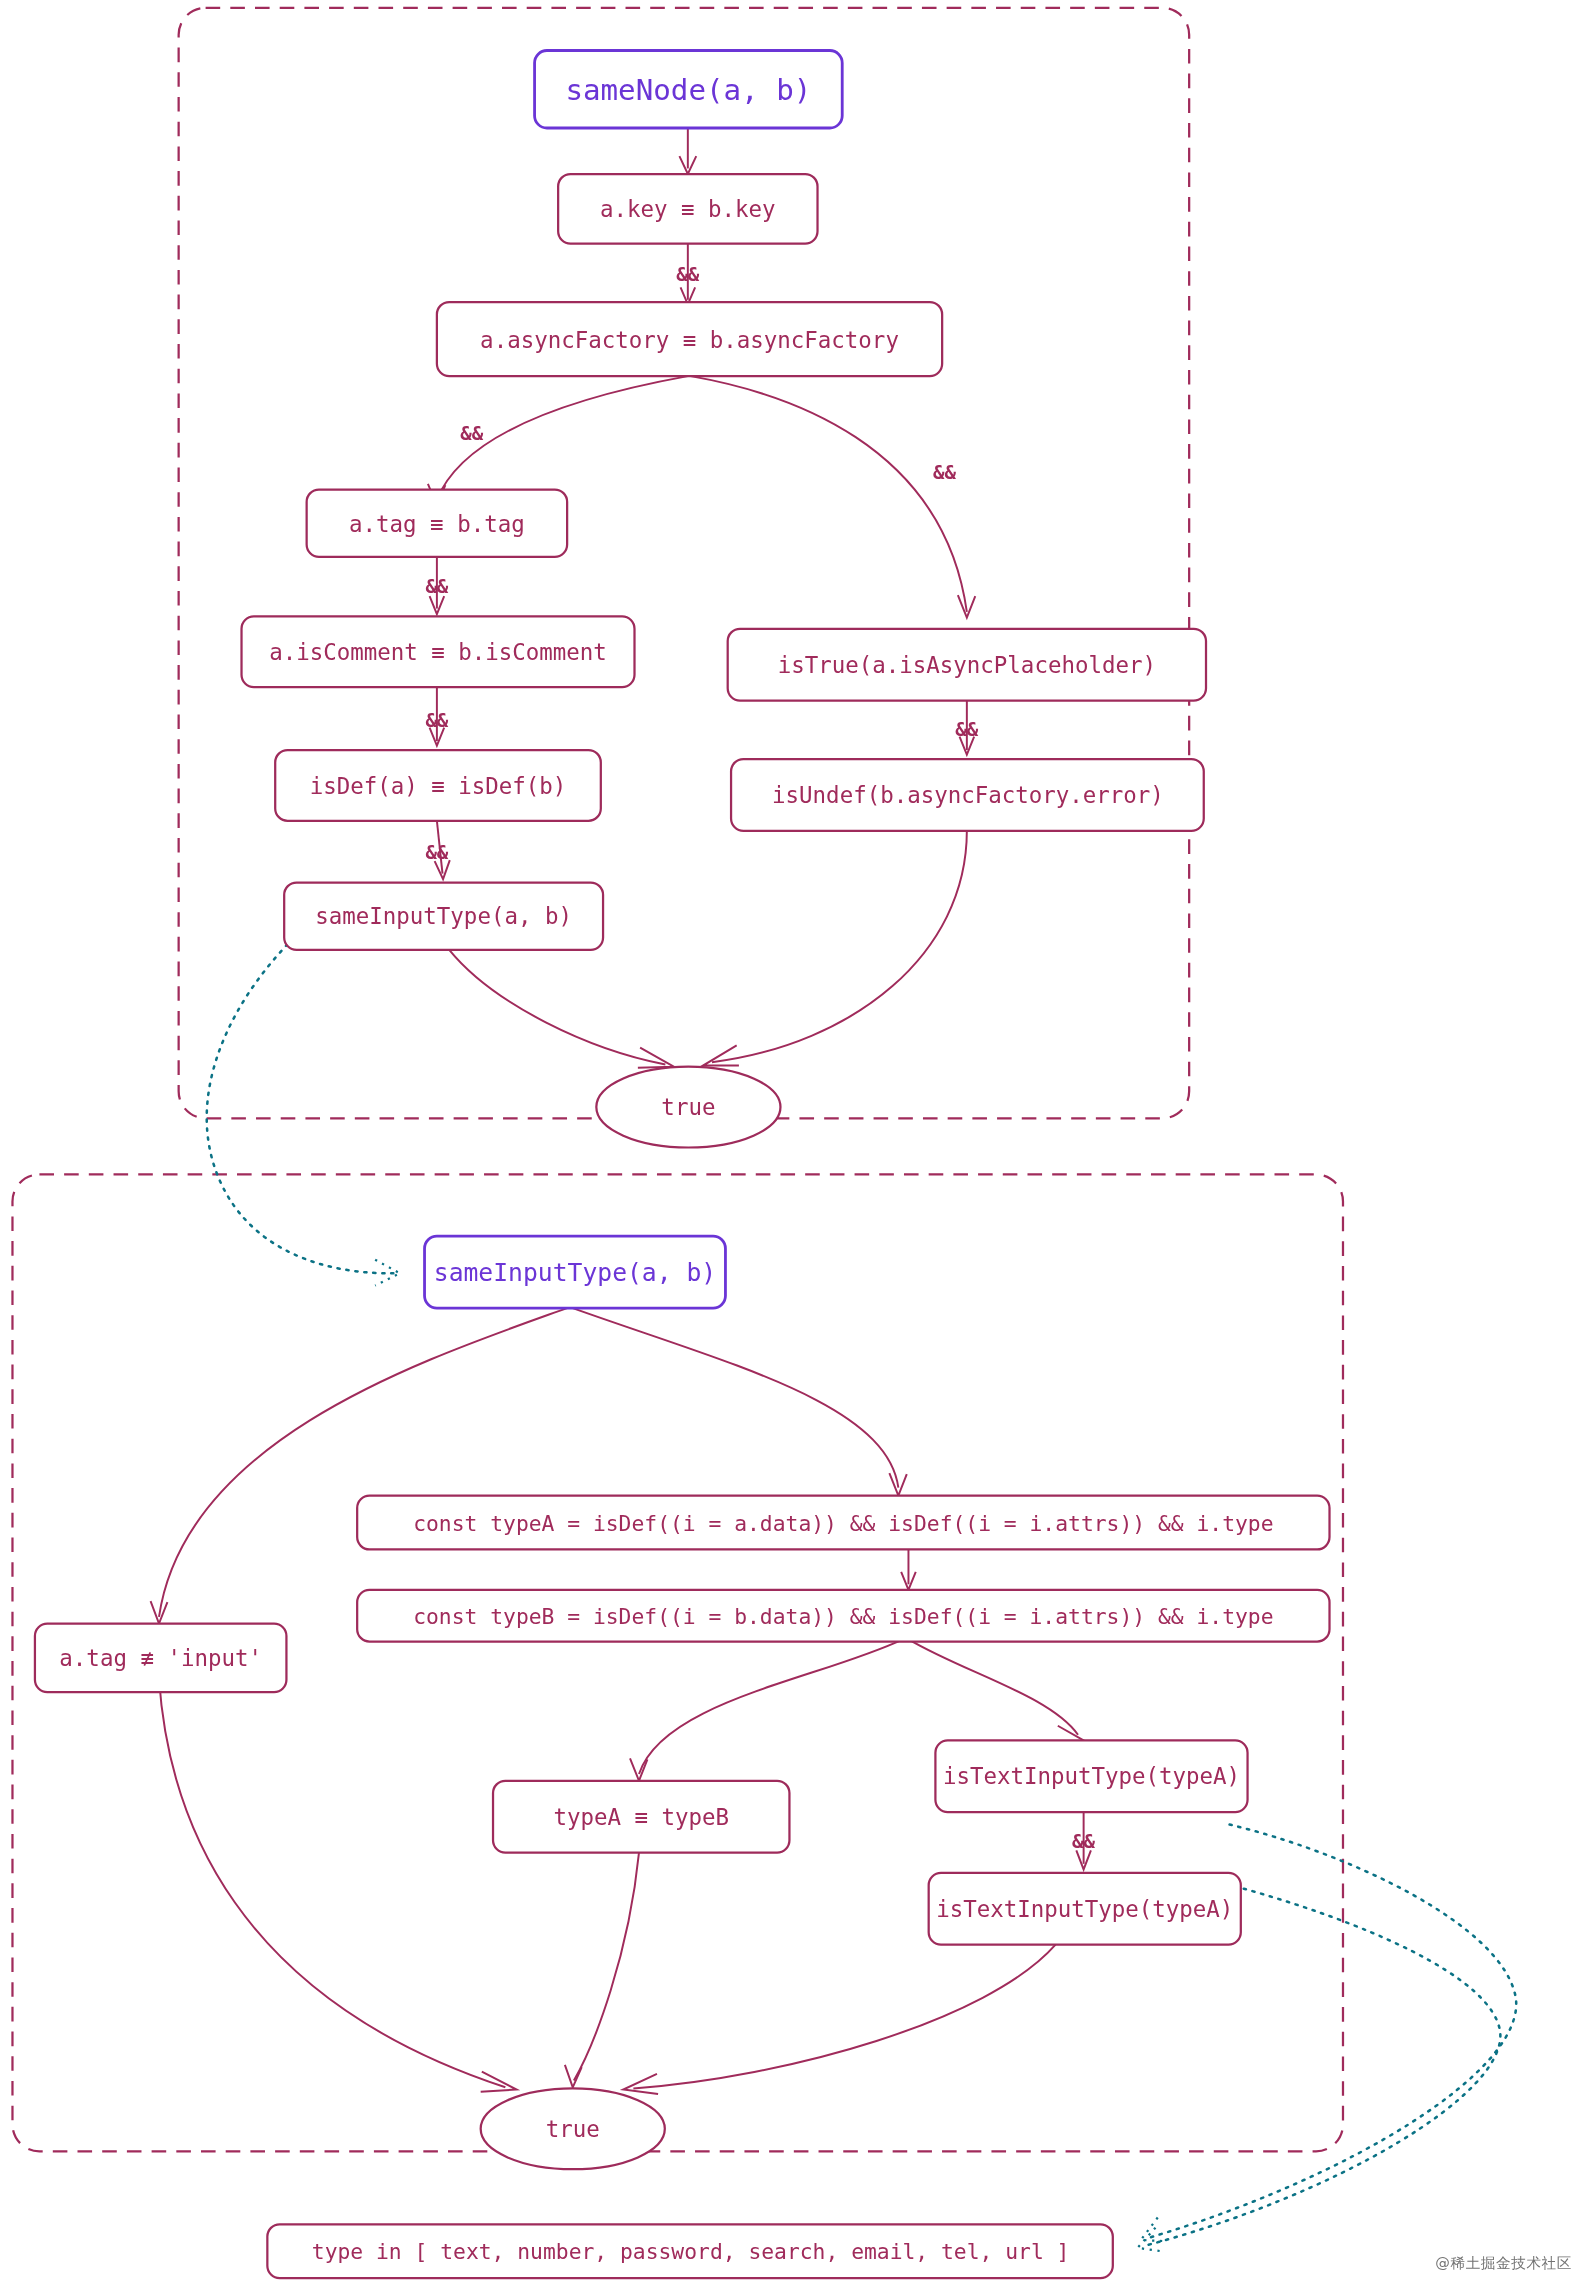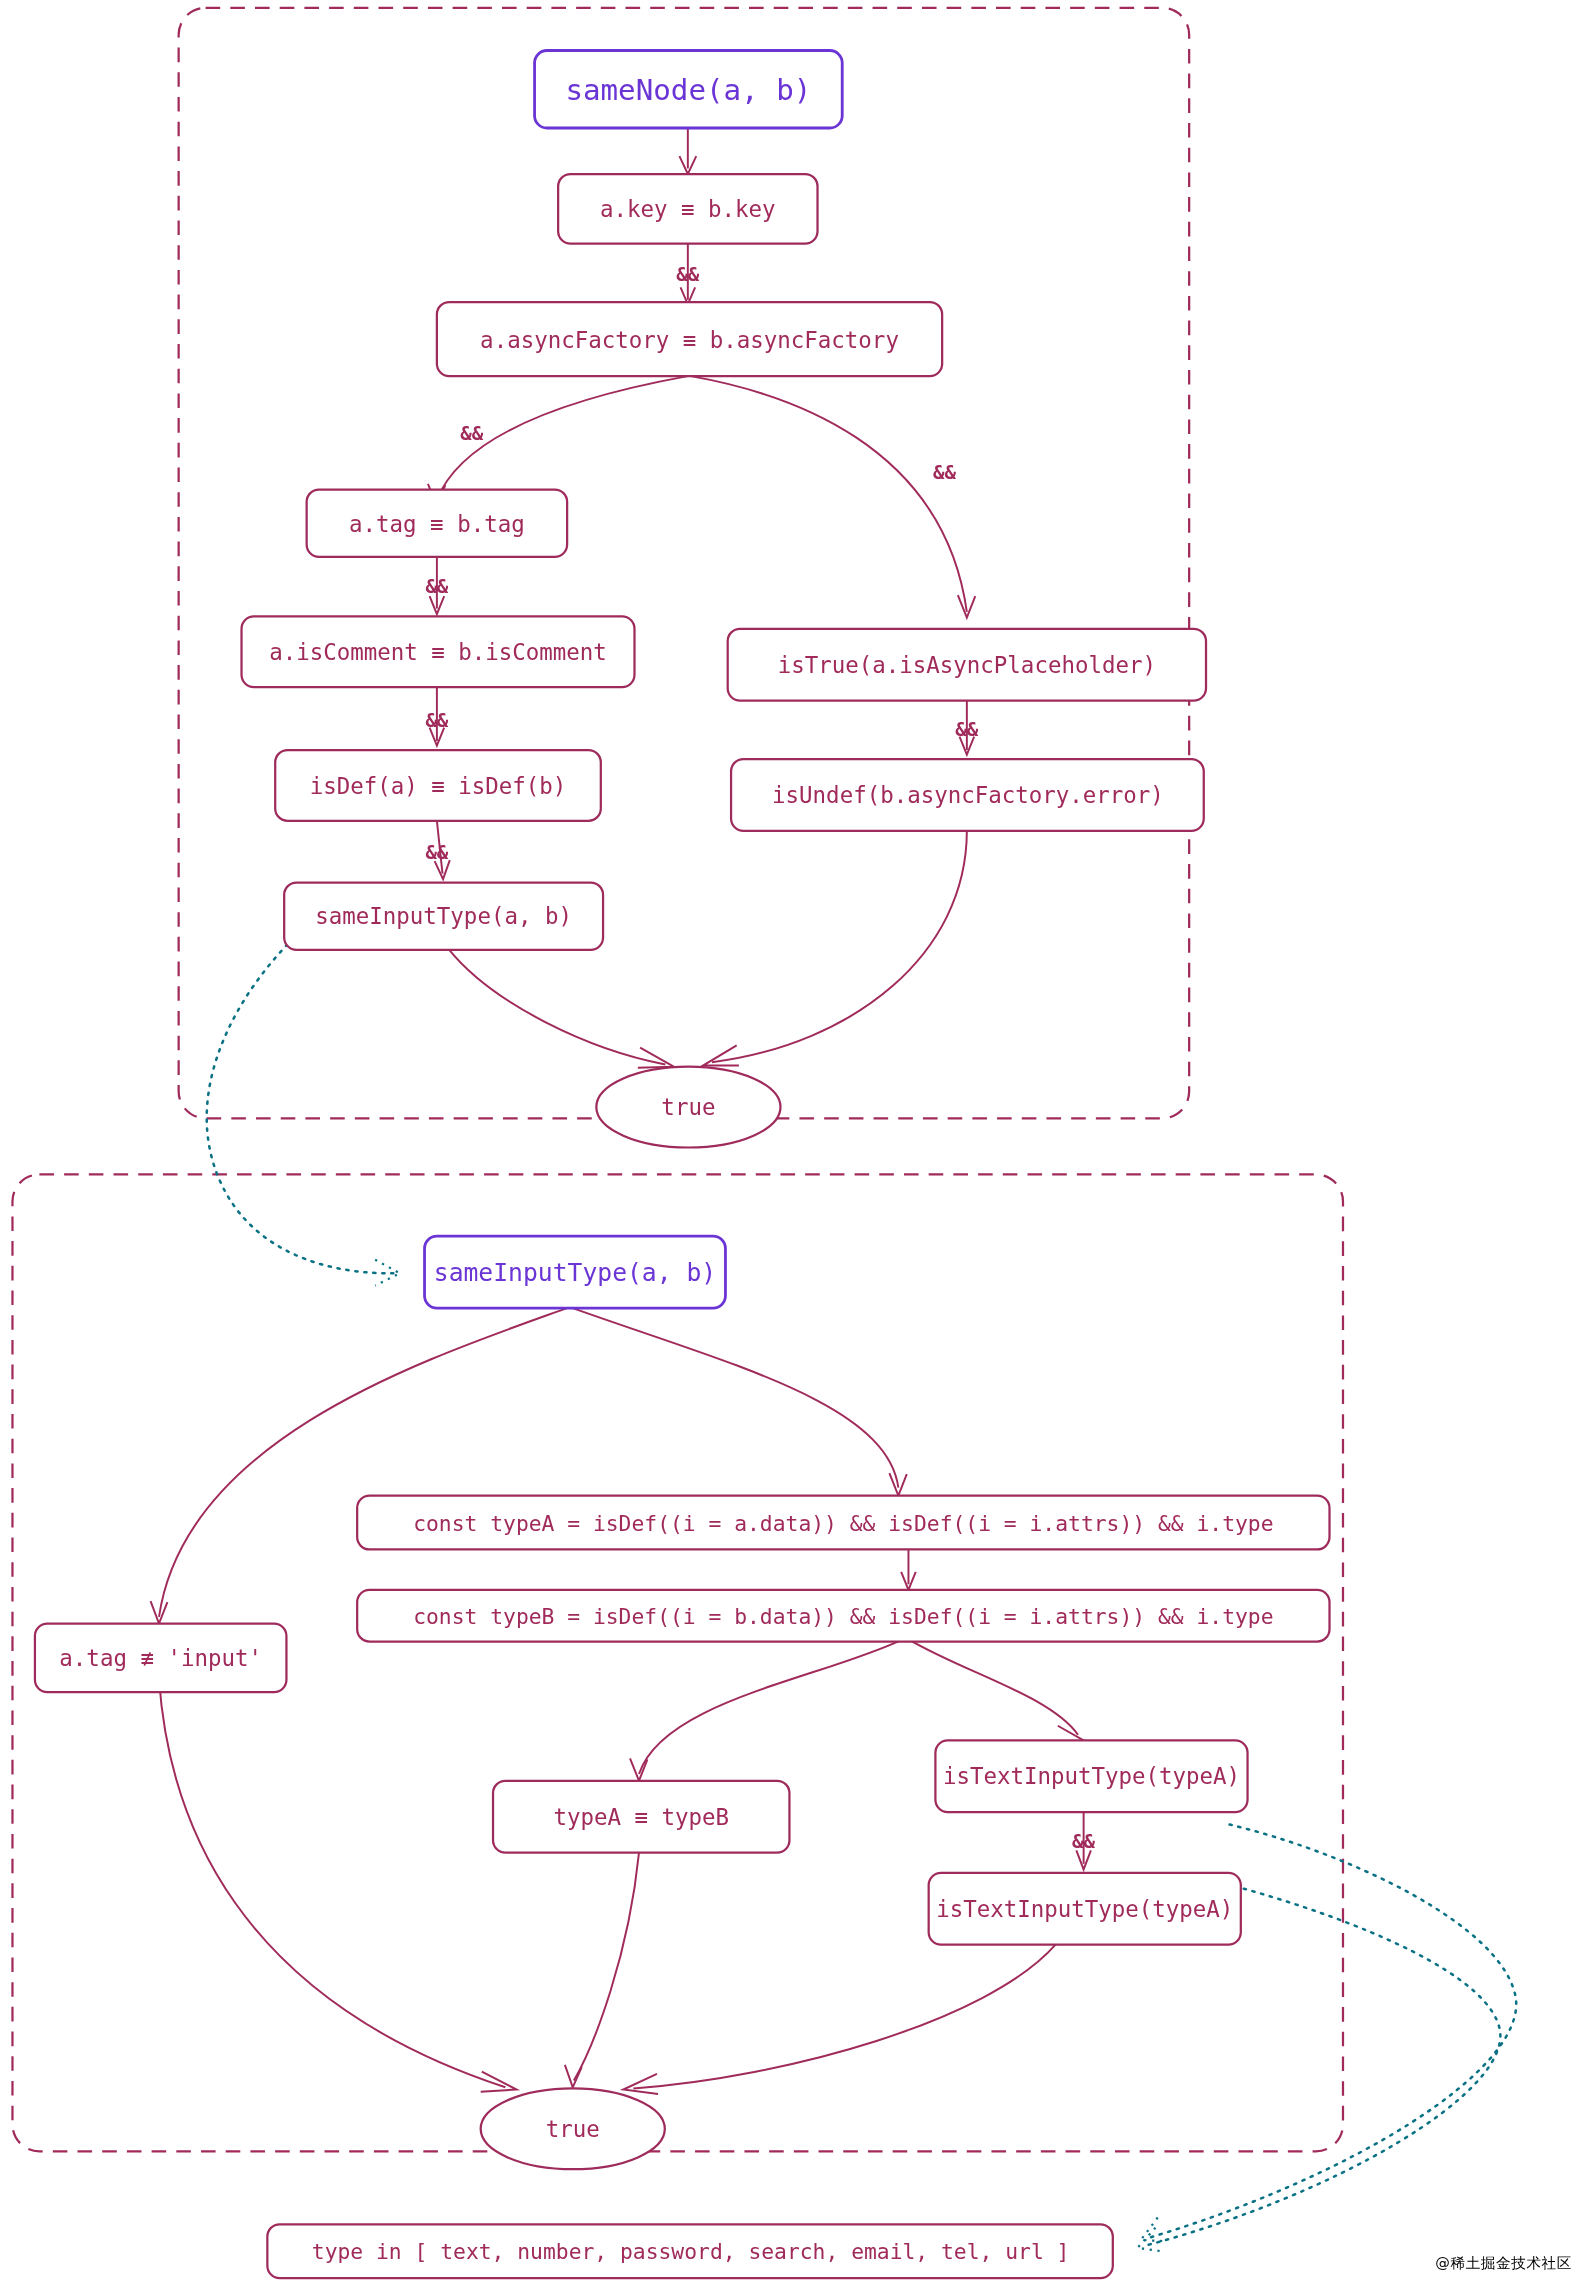--- a/index.html
+++ b/index.html
@@ -76,21 +76,21 @@
   .subgraph-frame {
     fill: none;
     stroke: #a02b5b;
     stroke-width: 4;
     stroke-dasharray: 26 18;
   }
   .watermark {
     position: absolute;
     right: 17px;
     bottom: 22.5px;
-    color: #000000;
+    color: #737373;
     font-family: "DejaVu Sans", sans-serif;
     font-size: 14.6px;
     letter-spacing: 0.6px;
     user-select: none;
   }
   .arrowhead {
     fill: none;
     stroke: #a02b5b;
     stroke-width: 3.5;
     stroke-linecap: butt;

